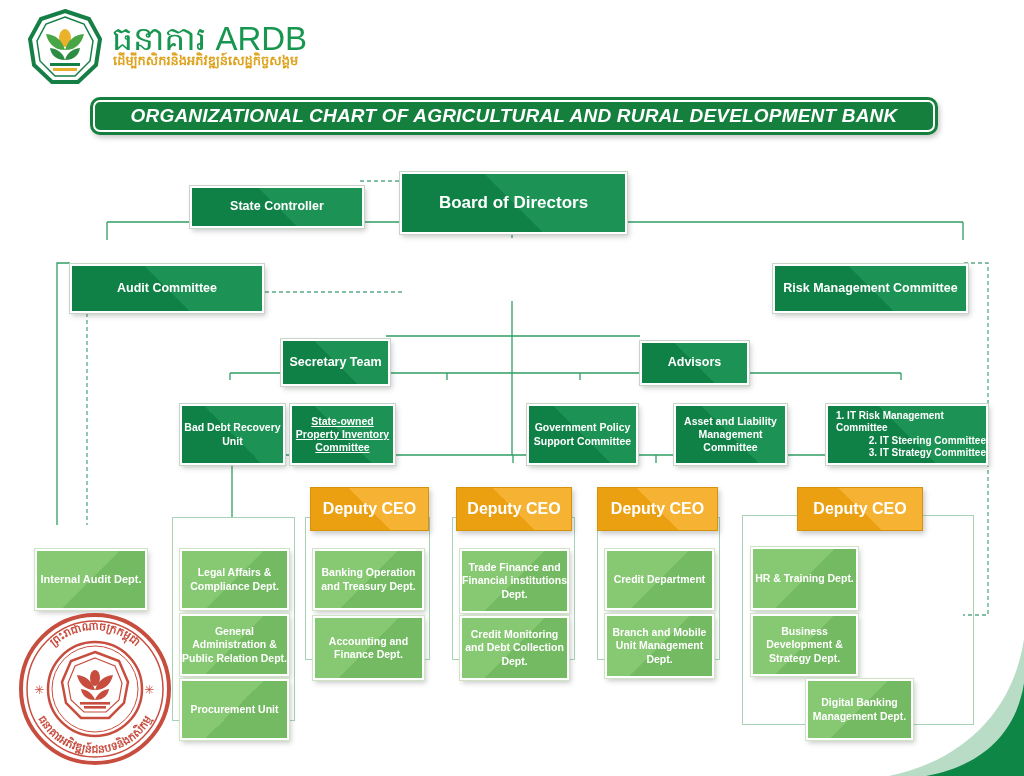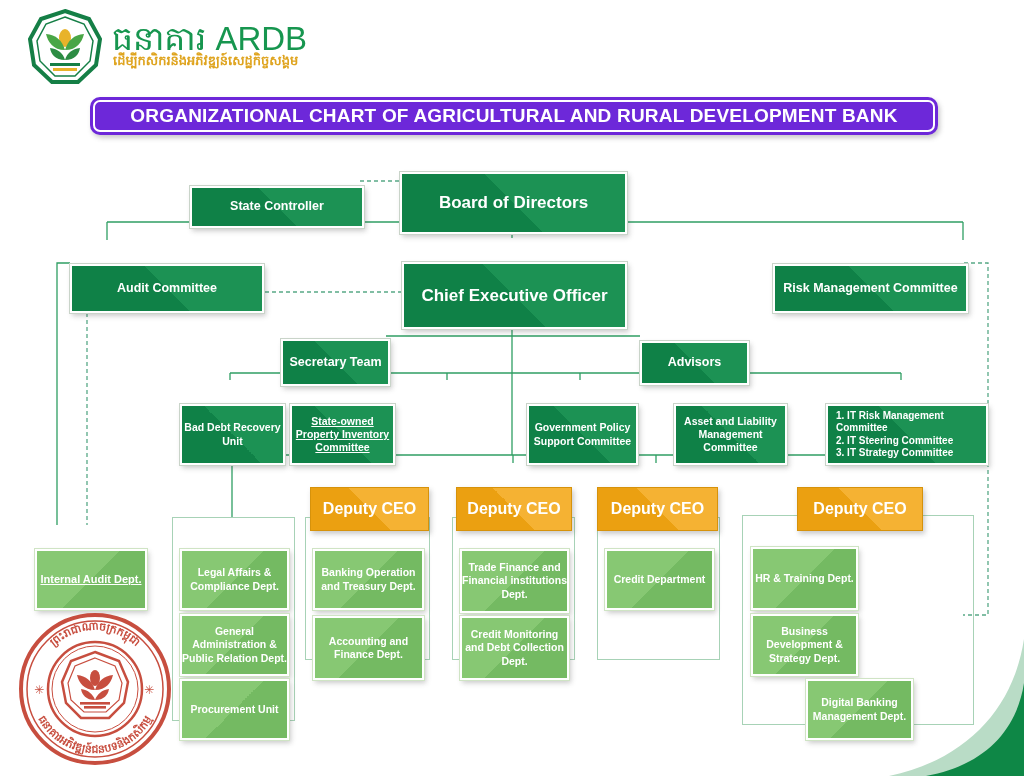--- a/index.html
+++ b/index.html
@@ -7,22 +7,22 @@
   #stage{position:relative;width:1024px;height:776px;background:#ffffff;overflow:hidden;}
   svg.lines{position:absolute;left:0;top:0;z-index:1;}
   .bx{position:absolute;z-index:2;display:flex;align-items:center;justify-content:center;
       text-align:center;color:#fff;font-weight:bold;line-height:1.25;
       border:2px solid #fff;background-clip:padding-box;
       outline:1px solid #c9d4c9;box-shadow:2px 3px 5px rgba(70,70,70,.28);margin-top:24px;}
   .dark{background-image:linear-gradient(45deg,#0f8147 50%,#1c9254 50%);}
   .lite{background-image:linear-gradient(135deg,#87c873 50%,#74ba62 50%);outline-color:#cfe4c4;}
   .org{background-image:linear-gradient(45deg,#eba011 50%,#f5b233 50%);border:1px solid #d6920b;outline:none;}
   .cont{position:absolute;z-index:1;border:1px solid #a7d2b6;}
-  .banner{position:absolute;left:90px;top:97px;width:848px;height:38px;background:#6d28d9;
-          border-radius:10px;box-shadow:2px 3px 5px rgba(70,70,70,.28);z-index:2;padding:3px;box-sizing:border-box;}
+  .banner{position:absolute;left:90px;top:97px;width:848px;height:38px;background:#15803d;
+          border-radius:10px;box-shadow:2px 3px 5px rgba(70,70,70,.28);z-index:2;padding:3px;box-sizing:border-box;font-style:italic;}
   .banner-in{width:100%;height:100%;border:2px solid #fff;border-radius:7px;box-sizing:border-box;
              display:flex;align-items:center;justify-content:center;color:#fff;font-weight:bold;
              font-size:19px;letter-spacing:.2px;}
   .brand-kh{position:absolute;left:112px;top:18px;font-size:33px;font-weight:normal;color:#17964f;z-index:2;}
   .brand-tag{position:absolute;left:113px;top:52px;font-size:13px;font-weight:bold;color:#dfa41f;z-index:2;}
   .itlist{align-items:flex-start;justify-content:center;flex-direction:column;text-align:left;padding-left:8px;}
   .f17{font-size:17px;} .f16{font-size:16px;} .f125{font-size:12.5px;} .f11{font-size:11px;}
   .f105{font-size:10.5px;} .f10{font-size:10px;}
   .stamp{position:absolute;left:14px;top:608px;z-index:3;opacity:.9;}
   .corner{position:absolute;right:0;bottom:0;z-index:0;}
@@ -87,60 +87,60 @@
   <div class="brand-tag">ដើម្បីកសិករនិងអភិវឌ្ឍន៍សេដ្ឋកិច្ចសង្គម</div>
 
   <div class="banner">
     <div class="banner-in">ORGANIZATIONAL CHART OF AGRICULTURAL AND RURAL DEVELOPMENT BANK</div>
   </div>
 
   <div class="bx dark f125" style="left:190px;top:162px;width:170px;height:38px;">State Controller</div>
   <div class="bx dark f17" style="left:400px;top:148px;width:223px;height:58px;">Board of Directors</div>
 
   <div class="bx dark f125" style="left:70px;top:240px;width:190px;height:45px;">Audit Committee</div>
-  <div class="bx dark f17" style="left:402px;top:238px;width:221px;height:63px;">Chief Executive Officer</div>
   <div class="bx dark f125" style="left:773px;top:240px;width:191px;height:45px;">Risk Management Committee</div>
 
   <div class="bx dark f125" style="left:281px;top:315px;width:105px;height:43px;">Secretary Team</div>
   <div class="bx dark f125" style="left:640px;top:317px;width:105px;height:40px;">Advisors</div>
 
   <div class="bx dark f105" style="left:180px;top:380px;width:101px;height:57px;">Bad Debt Recovery Unit</div>
   <div class="bx dark f105" style="left:290px;top:380px;width:101px;height:57px;text-decoration:underline;">State-owned Property Inventory Committee</div>
   <div class="bx dark f105" style="left:527px;top:380px;width:107px;height:57px;">Government Policy Support Committee</div>
   <div class="bx dark f105" style="left:674px;top:380px;width:109px;height:57px;">Asset and Liability Management Committee</div>
-  <div class="bx dark f10 itlist" style="left:826px;top:380px;width:150px;height:57px;">
+  <div class="bx dark f10 itlist" style="left:826px;top:380px;width:150px;height:57px;align-items:flex-end;">
     <span>1.  IT Risk Management Committee</span>
     <span>2. IT Steering Committee</span>
     <span>3. IT Strategy Committee</span>
   </div>
 
   <div class="bx org f16" style="left:310px;top:463px;width:117px;height:42px;">Deputy CEO</div>
   <div class="bx org f16" style="left:456px;top:463px;width:114px;height:42px;">Deputy CEO</div>
   <div class="bx org f16" style="left:597px;top:463px;width:119px;height:42px;">Deputy CEO</div>
   <div class="bx org f16" style="left:797px;top:463px;width:124px;height:42px;">Deputy CEO</div>
 
   <div class="cont" style="left:172px;top:517px;width:121px;height:202px;"></div>
   <div class="cont" style="left:305px;top:517px;width:123px;height:141px;"></div>
   <div class="cont" style="left:452px;top:517px;width:121px;height:141px;"></div>
   <div class="cont" style="left:597px;top:517px;width:121px;height:141px;"></div>
   <div class="cont" style="left:742px;top:515px;width:230px;height:208px;"></div>
 
-  <div class="bx lite f11" style="left:35px;top:525px;width:108px;height:57px;text-decoration:underline;">Internal Audit Dept.</div>
+  <div class="bx lite f11" style="left:35px;top:525px;width:108px;height:57px;">Internal Audit Dept.</div>
 
   <div class="bx lite f105" style="left:180px;top:525px;width:105px;height:57px;">Legal Affairs &amp; Compliance Dept.</div>
   <div class="bx lite f105" style="left:180px;top:590px;width:105px;height:58px;">General Administration &amp; Public Relation Dept.</div>
   <div class="bx lite f105" style="left:180px;top:655px;width:105px;height:57px;">Procurement Unit</div>
 
   <div class="bx lite f105" style="left:313px;top:525px;width:107px;height:57px;">Banking Operation and Treasury Dept.</div>
   <div class="bx lite f105" style="left:313px;top:592px;width:107px;height:60px;">Accounting and Finance Dept.</div>
 
   <div class="bx lite f105" style="left:460px;top:525px;width:105px;height:60px;">Trade Finance and Financial institutions Dept.</div>
   <div class="bx lite f105" style="left:460px;top:592px;width:105px;height:60px;">Credit Monitoring and Debt Collection Dept.</div>
 
   <div class="bx lite f105" style="left:605px;top:525px;width:105px;height:57px;">Credit Department</div>
+  <div class="bx lite f105" style="left:605px;top:590px;width:105px;height:60px;">Branch and Mobile Unit Management Dept.</div>
 
   <div class="bx lite f105" style="left:751px;top:523px;width:103px;height:59px;">HR &amp; Training Dept.</div>
   <div class="bx lite f105" style="left:751px;top:590px;width:103px;height:58px;">Business Development &amp; Strategy Dept.</div>
   <div class="bx lite f105" style="left:806px;top:655px;width:103px;height:57px;">Digital Banking Management Dept.</div>
 
   <svg class="stamp" width="162" height="162" viewBox="0 0 162 162">
     <defs>
       <path id="arcTop" d="M 22,81 A 59,59 0 0 1 140,81"></path>
       <path id="arcBot" d="M 17,81 A 64,64 0 0 0 145,81"></path>
     </defs>

